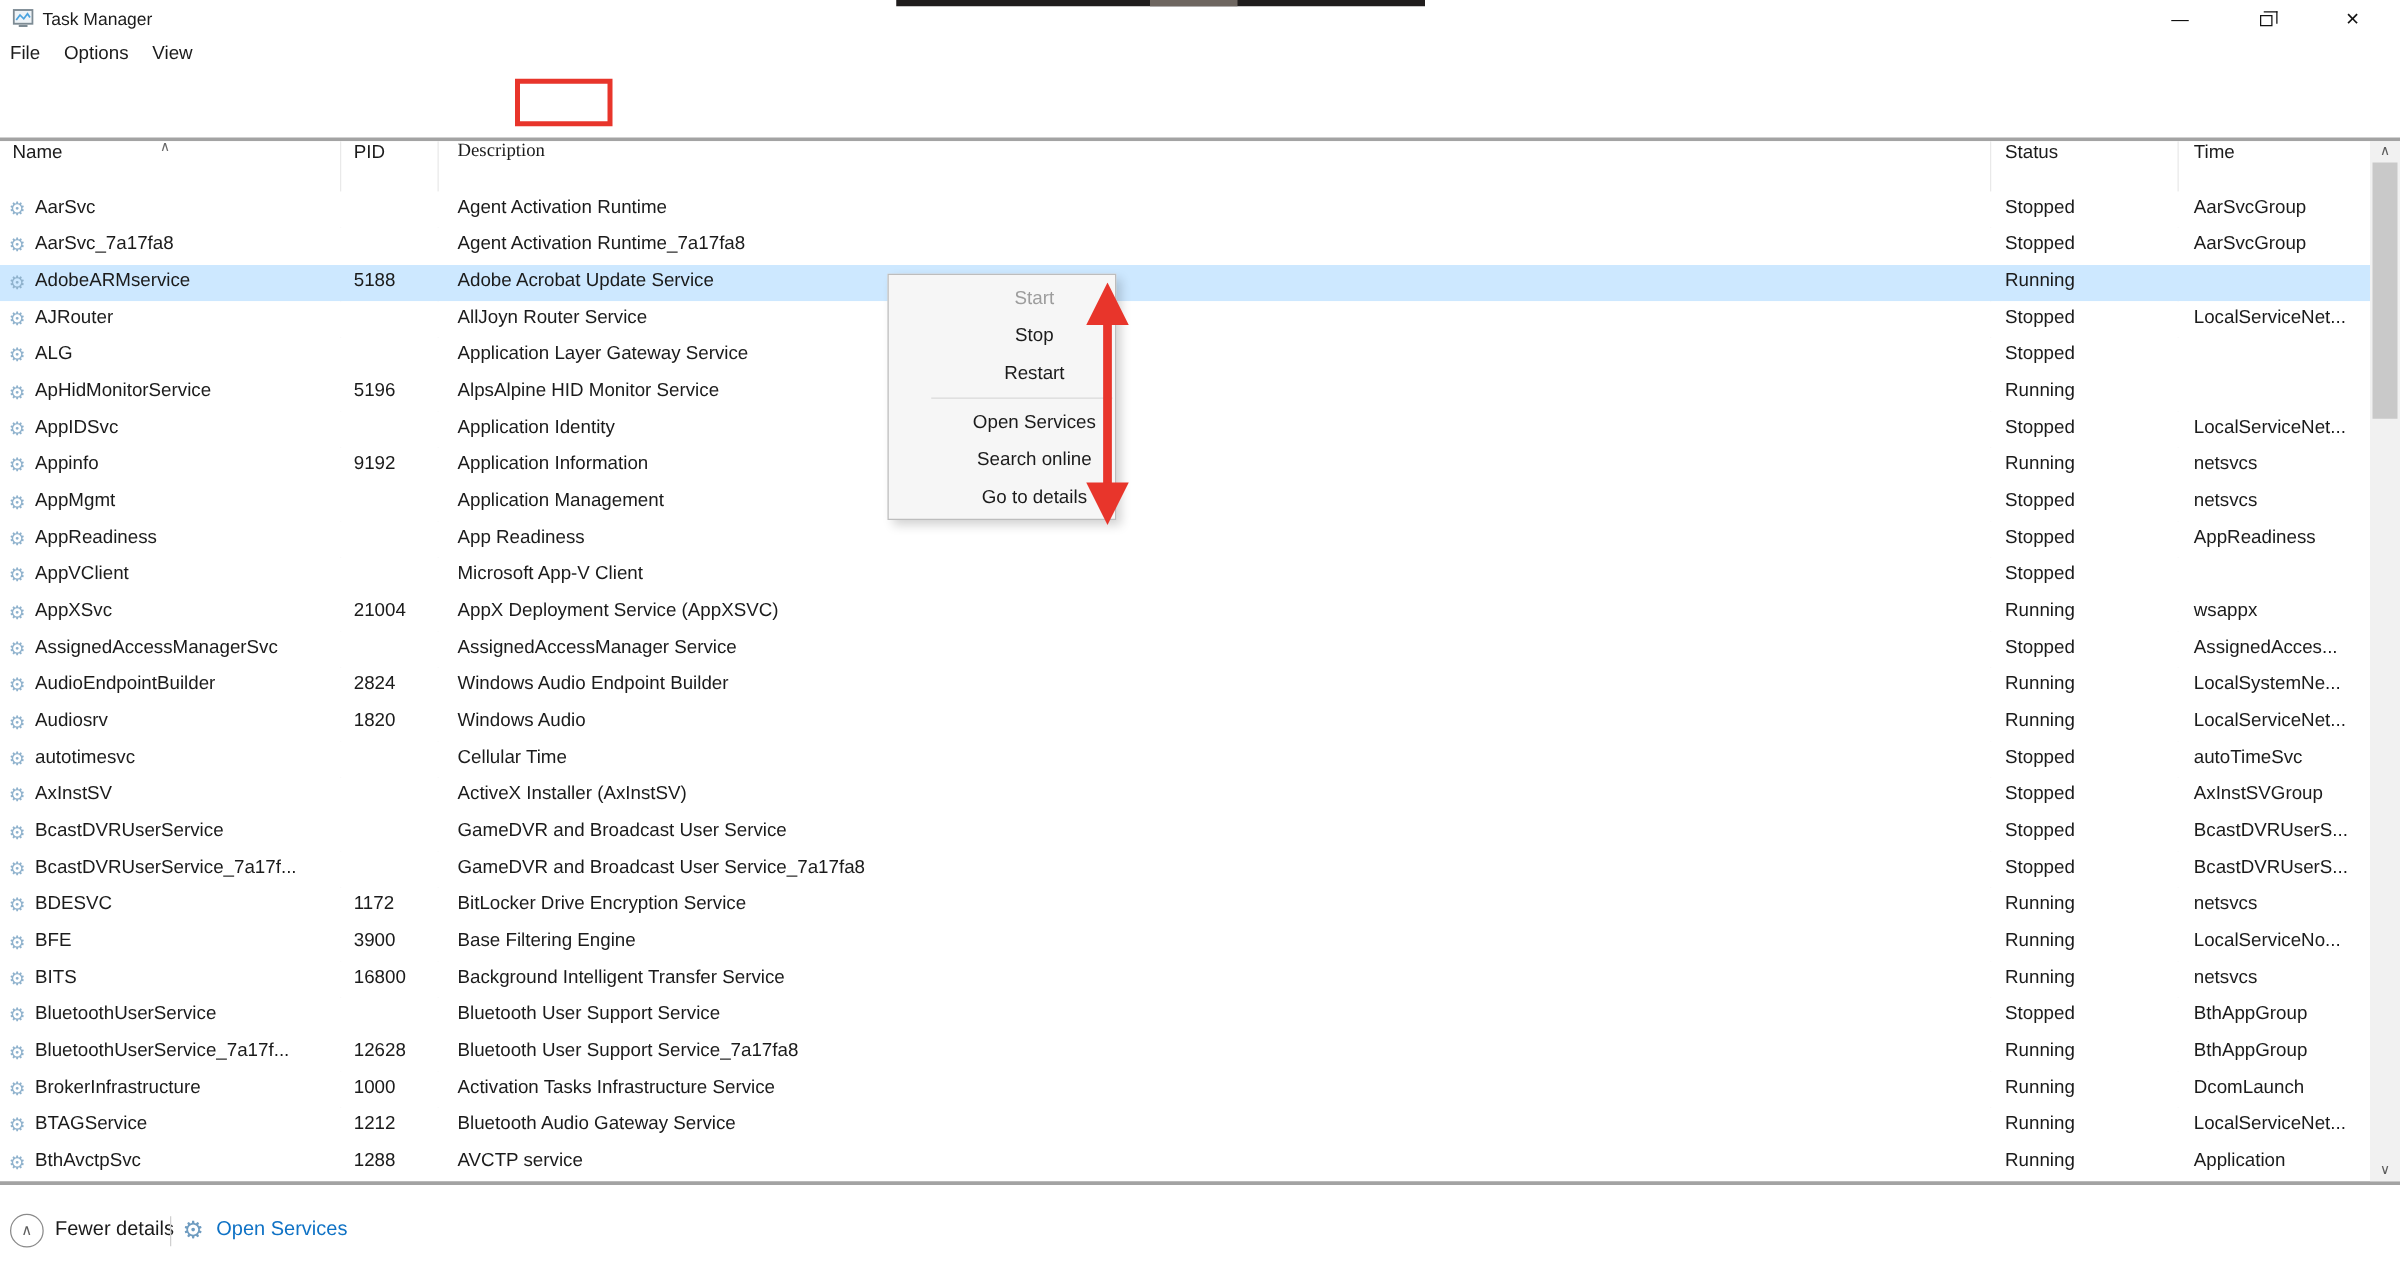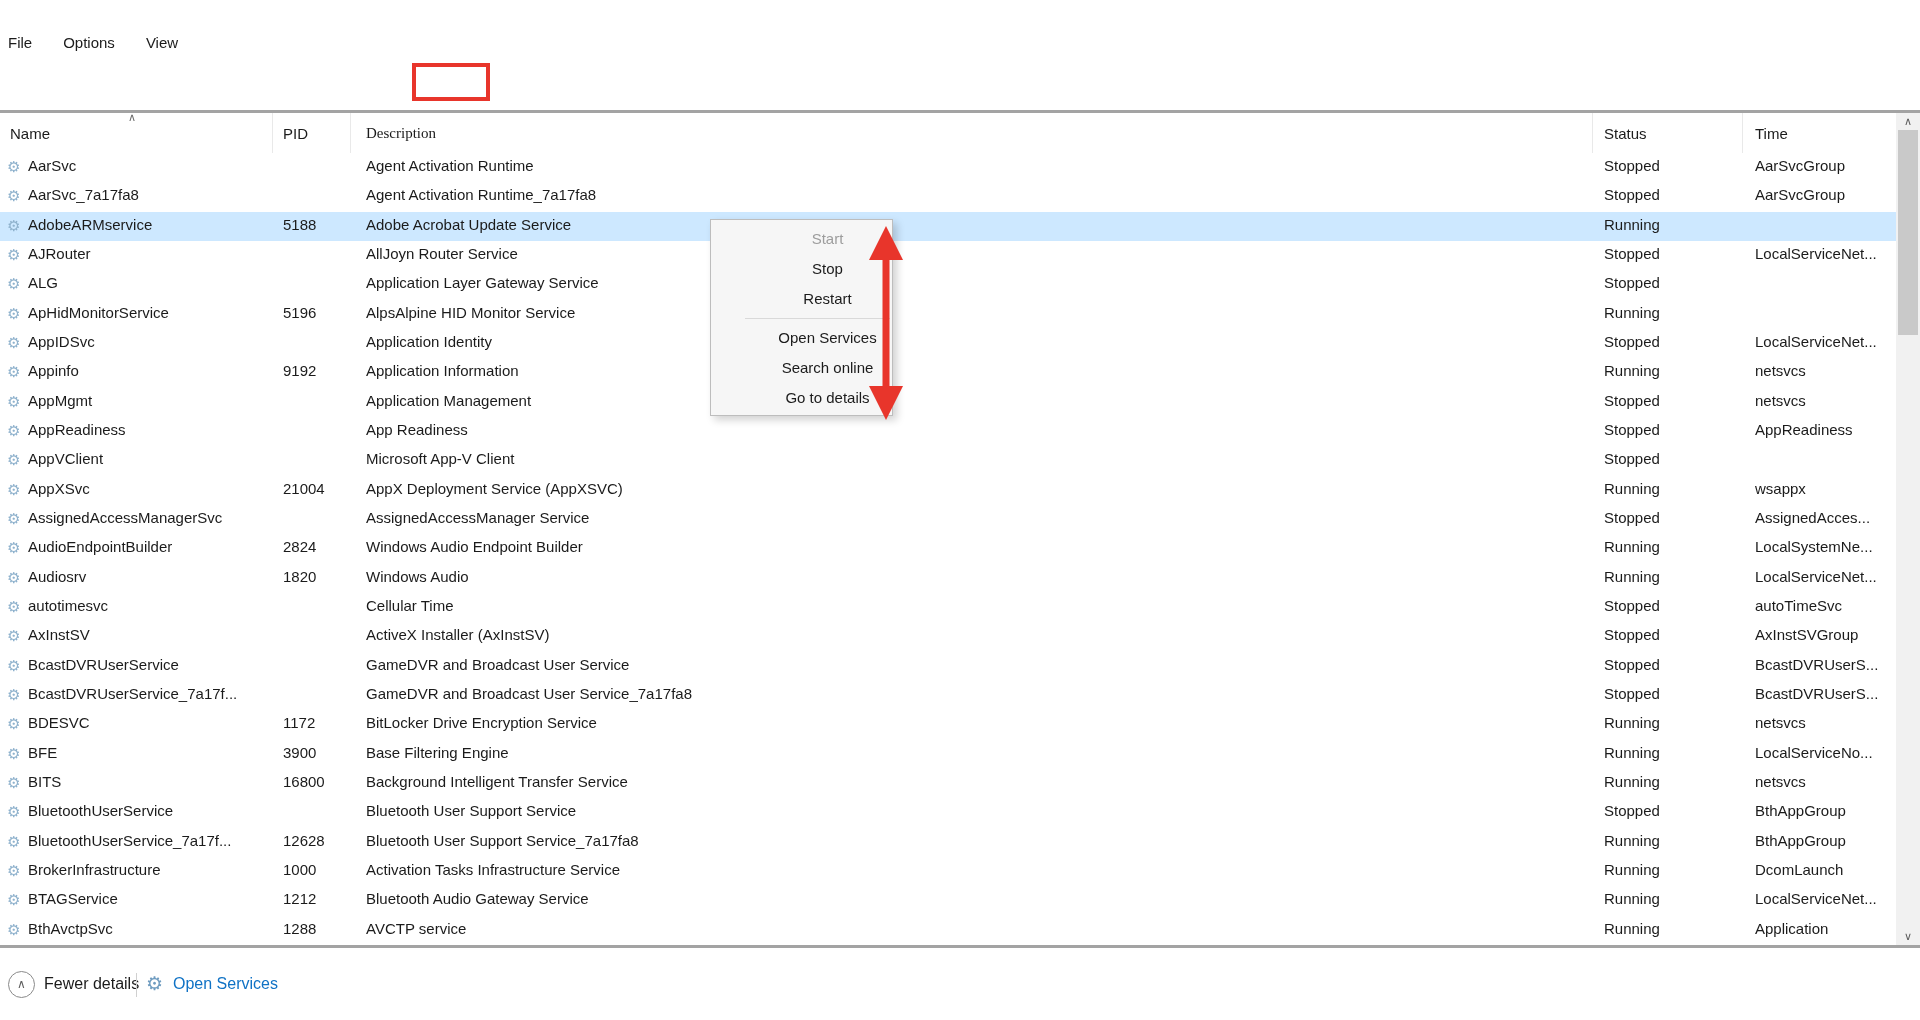--- a/index.html
+++ b/index.html
@@ -17,33 +17,33 @@
   #btn-restore { left:1790px; }
   #btn-close { left:1859px; }
   #restore-glyph { width:10px; height:9px; border:1px solid #111; position:relative; background:#fff; margin-top:3px; }
   #restore-glyph::before { content:""; position:absolute; left:2px; top:-4px; width:10px; height:9px; border:1px solid #111; border-bottom:none; border-left:none; background:transparent; }
 
   
   #redaction-bar { left:717px; top:0; width:423px; height:5px; background:#201d1d; }
   #redaction-bar-gray { left:203px; top:0; width:70px; height:5px; background:#6e6660; position:absolute; }
 
   
-  #menubar { left:0; top:32px; height:24px; display:flex; gap:12px; padding-left:8px;justify-content:space-between; }
+  #menubar { left:0; top:32px; height:24px; display:flex; gap:0; padding-left:8px;justify-content:space-between; }
   .menu-item { font-size:15px; padding:2px 11px 2px 0; margin-right:8px; }
 
   
   #tabstrip { left:0; top:62px; width:1920px; height:37px; border-bottom:1px solid #dcdcdc; display:flex; align-items:stretch; }
   .tab { font-size:15px; padding:8px 10px 7px 10px; border-right:1px solid #dcdcdc; white-space:nowrap; }
   .tab:first-child { border-left:1px solid #fff; }
   #services-red-box { left:412px; top:63px; width:78px; height:38px; border:4px solid #e8352b; background:transparent; pointer-events:none; }
 
   
   #list-top-line { left:0; top:110px; width:1920px; height:3px; background:#a3a3a3; }
   #header-row { left:0; top:113px; width:1896px; height:40px; background:#fff; }
-  .hdr { position:absolute; top:12px; font-size:15px; color:#1b1b1b; }
+  .hdr { position:absolute; top:0; font-size:15px; color:#1b1b1b; }
   #hdr-name { left:10px; } #hdr-pid { left:283px; } #hdr-desc { left:366px;font-family:Liberation Serif, serif; }
   #hdr-status { left:1604px;text-align:right; } #hdr-group { left:1755px; }
   #sort-arrow { position:absolute; left:128px; top:-2px; font-size:11px; color:#6a6a6a; }
 
   
   .vline { position:absolute; top:113px; width:1px; height:832px; background:#e9e9e9; }
 
   
   #rows { left:0; top:153px; width:1896px; height:796px; overflow:hidden; }
   .row { position:relative; width:1896px; height:29.33px; background:#fff; }
@@ -78,20 +78,40 @@
   #fewer-details { position:absolute; left:44px; top:27px; font-size:16px; color:#1b1b1b; }
   #footer-sep { position:absolute; left:136px; top:25px; width:1px; height:24px; background:#d0d0d0; }
   #footer-gear { position:absolute; left:146px; top:24px; font-size:19px; color:#6f9cc0; }
   #open-services-link { position:absolute; left:173px; top:27px; font-size:16px; color:#0f72c5; }
 </style>
 </head>
 <body>
 
 <div id="window">
 
+  <div id="titlebar" class="abs">
+    <svg id="app-icon" class="abs" viewBox="0 0 17 16">
+      <rect x="1" y="1" width="15" height="11" fill="#eef3f7" stroke="#7d8b94" stroke-width="1.5"></rect>
+      <polyline points="3,9 6,5 9,8 12,4 14,7" fill="none" stroke="#4aa3df" stroke-width="1.4"></polyline>
+      <rect x="5" y="13" width="7" height="1.6" fill="#7d8b94"></rect>
+    </svg>
+    <div id="app-title" class="abs">Task Manager</div>
+    <div id="btn-min" class="abs winbtn">
+        <span>—</span>
+      </div>
+    <div id="btn-restore" class="abs winbtn">
+        <span id="restore-glyph"></span>
+      </div>
+    <div id="btn-close" class="abs winbtn">
+        <span>✕</span>
+      </div>
+    <div id="redaction-bar" class="abs">
+        <span id="redaction-bar-gray"></span>
+      </div>
+  </div>
 
   <div id="menubar" class="abs">
       <div class="menu-item">File</div>
       <div class="menu-item">Options</div>
       <div class="menu-item">View</div>
     </div>
 
   <div id="services-red-box" class="abs"></div>
 
   <div id="list-top-line" class="abs"></div>

